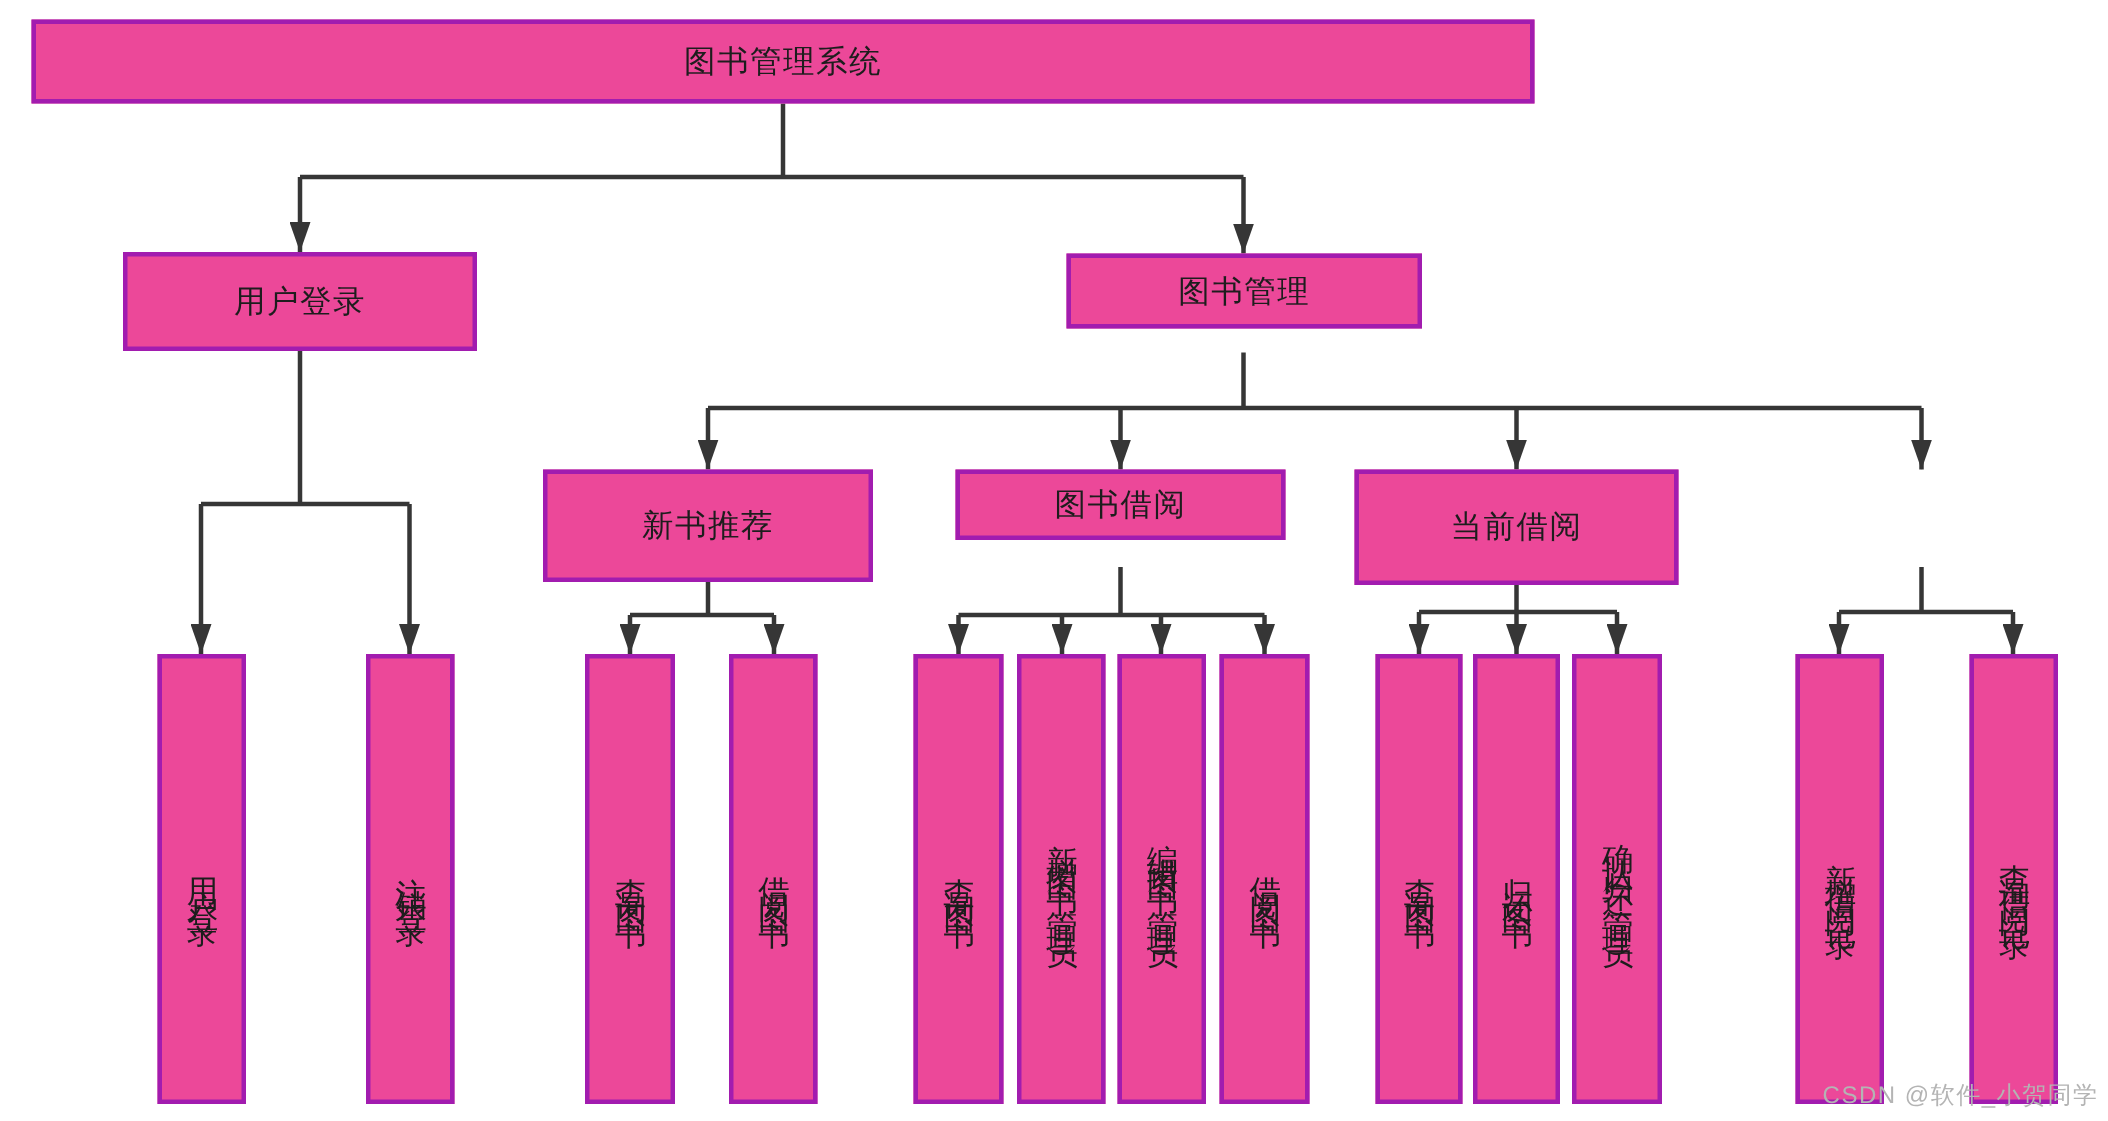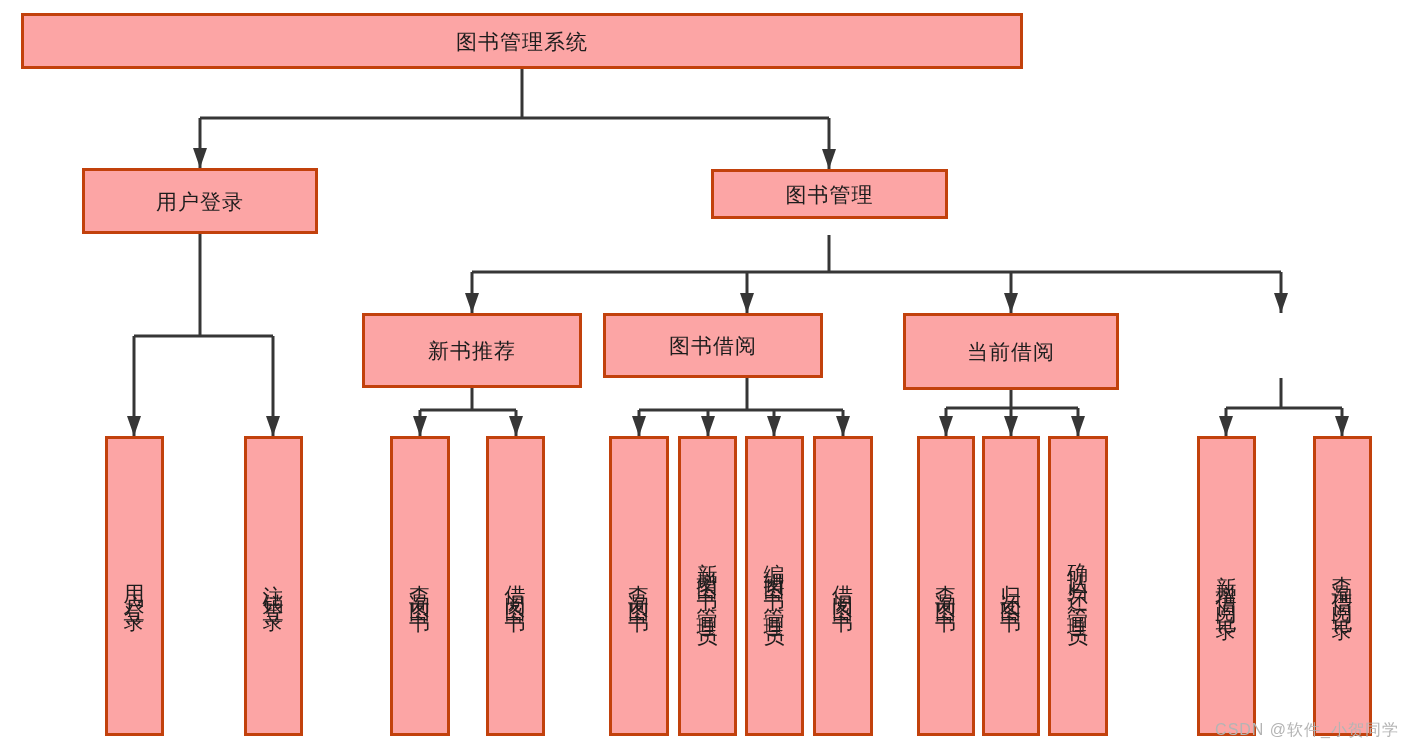--- a/index.html
+++ b/index.html
@@ -18,42 +18,42 @@
   #connectors {
     position: absolute;
     left: 0;
     top: 0;
     width: 1405px;
     height: 747px;
   }
   .node {
     position: absolute;
     box-sizing: border-box;
-    border: 3px solid #c2410c;
-    background: #fca5a5;
+    border: 3px solid #a21caf;
+    background: #ec4899;
     color: #1d1d1d;
     display: flex;
     align-items: center;
     justify-content: center;
     font-size: 21px;
     letter-spacing: 1px;
     line-height: 1;
   }
   .leaf {
     writing-mode: vertical-lr;
     letter-spacing: 9px;
     font-size: 21px;
     line-height: 1;
   }
   
   .n-root  { left: 21px;   top: 13px;  width: 1002px; height: 56px; }
   .n-l2a   { left: 82px;   top: 168px; width: 236px;  height: 66px; }
   .n-l2b   { left: 711px;  top: 169px; width: 237px;  height: 50px; }
   .n-l3a   { left: 362px;  top: 313px; width: 220px;  height: 75px; }
-  .n-l3b   { left: 603px;  top: 313px; width: 220px;  height: 65px; }
+  .n-l3b   { left: 637px;  top: 313px; width: 220px;  height: 47px; }
   .n-l3c   { left: 903px;  top: 313px; width: 216px;  height: 77px; }
   .n-l3d   { left: 1173px; top: 313px; width: 216px;  height: 65px; }
   
   .f-a1 { left: 105px;  top: 436px; width: 59px; height: 300px; }
   .f-a2 { left: 244px;  top: 436px; width: 59px; height: 300px; }
   .f-b1 { left: 390px;  top: 436px; width: 60px; height: 300px; }
   .f-b2 { left: 486px;  top: 436px; width: 59px; height: 300px; }
   .f-c1 { left: 609px;  top: 436px; width: 60px; height: 300px; }
   .f-c2 { left: 678px;  top: 436px; width: 59px; height: 300px; }
   .f-c3 { left: 745px;  top: 436px; width: 59px; height: 300px; }

